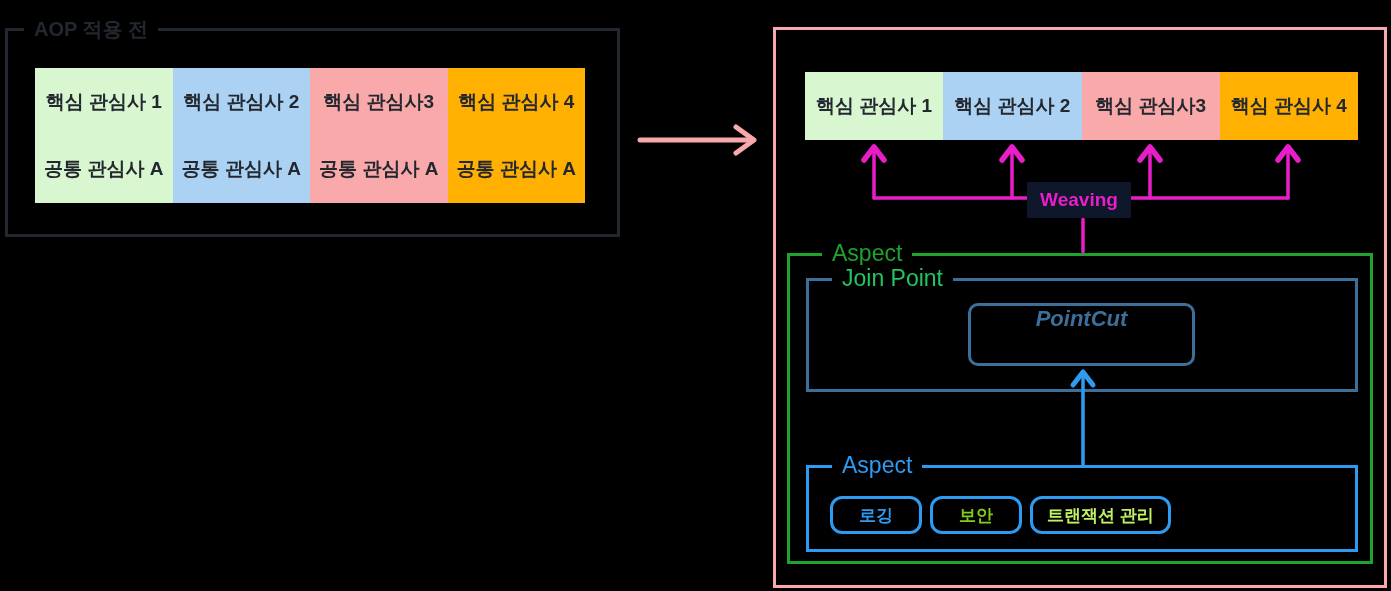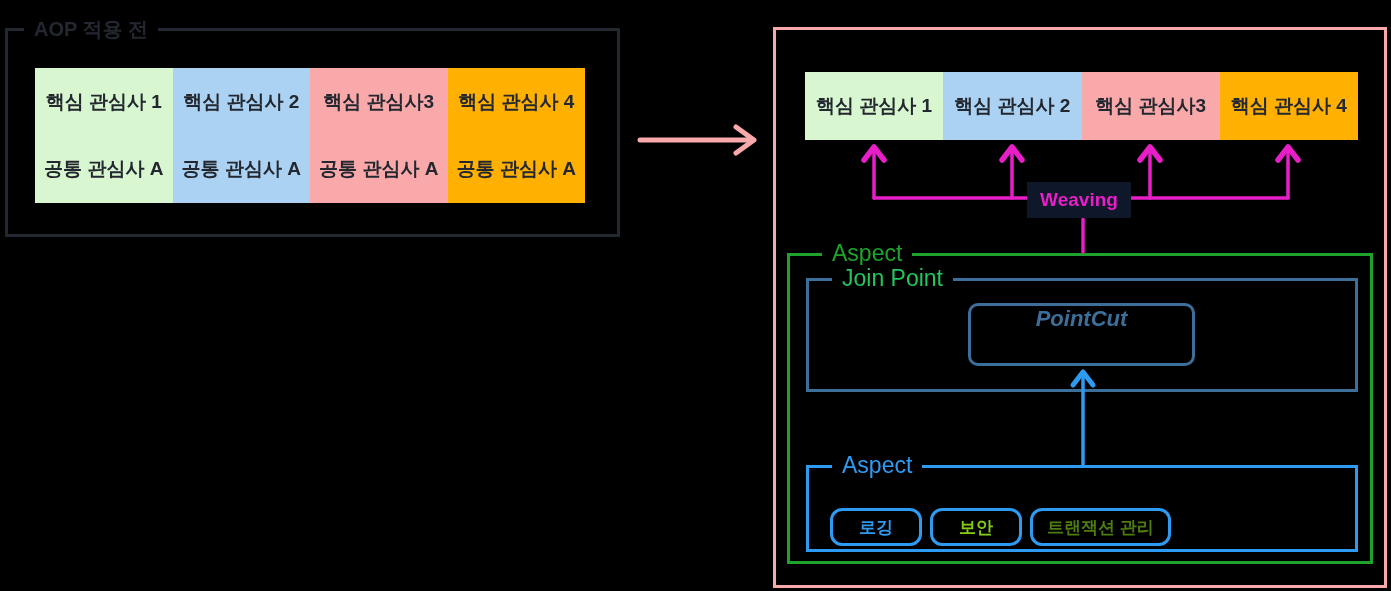--- a/index.html
+++ b/index.html
@@ -165,21 +165,21 @@
   <div class="abs inner-box" style="left: 806px; top: 465px; width: 552px; height: 87px; border-color: rgb(46, 155, 242);"></div>
   <span class="abs inner-title" style="left: 832px; top: 452px; color: rgb(46, 155, 242);">Aspect</span>
 
   <div class="abs pill-row" style="left:830px; top:496px;">
     <div class="pill" style="border-color: rgb(46, 155, 242); color: rgb(46, 155, 242);">
       <span>로깅</span>
     </div>
     <div class="pill" style="border-color: rgb(46, 155, 242); color: #84cc16;">
       <span>보안</span>
     </div>
-    <div class="pill" style="border-color: rgb(46, 155, 242); color: #4d7c0f; margin-top: 12px;">
+    <div class="pill" style="border-color: rgb(46, 155, 242); color: #bef264;">
       <span>트랜잭션 관리</span>
     </div>
   </div>
 
   <svg id="connector-svg" viewBox="0 0 1391 591" xmlns="http://www.w3.org/2000/svg">
 
     <g fill="none" stroke="currentColor" stroke-linecap="round" stroke-linejoin="round" style="color: rgb(249, 169, 171);">
       <path d="M640,140 H748" stroke-width="5"></path>
       <path d="M736,127 L754,140 L736,153" stroke-width="5"></path>
     </g>

